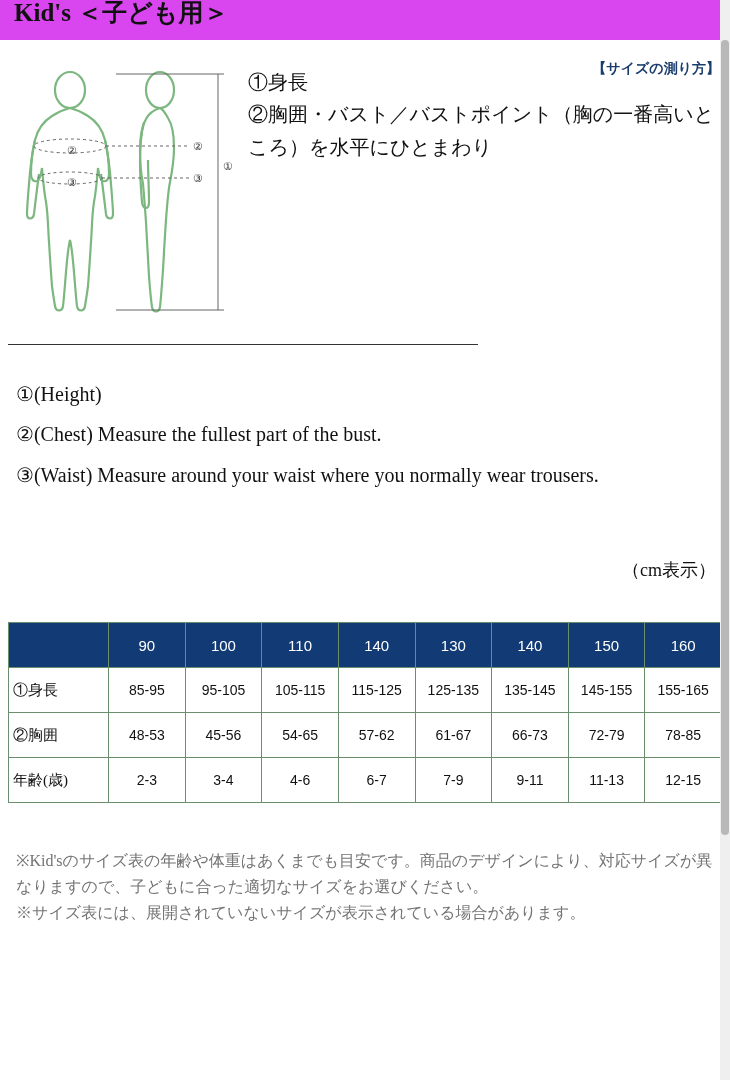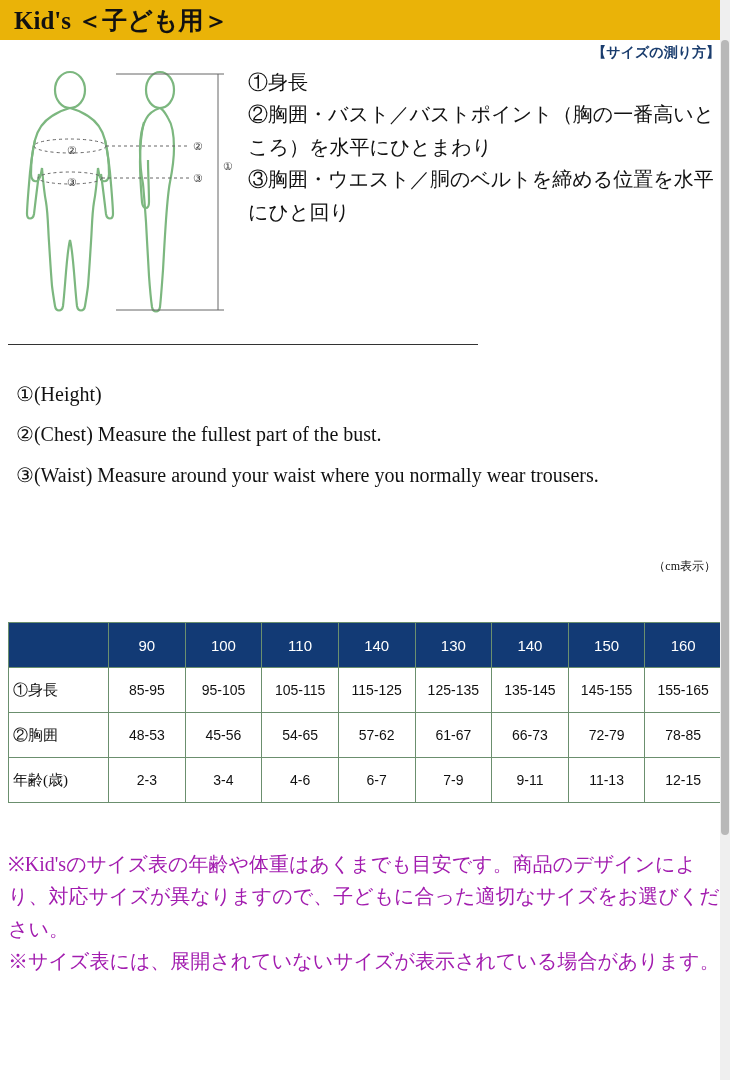--- a/index.html
+++ b/index.html
@@ -22,39 +22,38 @@
     background: #ffffff;
     box-sizing: border-box;
   }
   
   .header-bar {
     position: absolute;
     left: 0;
     top: 0;
     width: 730px;
     height: 40px;
-    background: #eab308;
+    background: #d946ef;
     display: flex;
-    align-items: center;
   }
   .header-title {
     font-family: "Liberation Serif", serif;
     font-weight: bold;
     font-size: 25px;
     color: #111;
     padding-left: 14px;
     letter-spacing: 0px;
     line-height: 1;
     white-space: nowrap;
   }
   
   .measure-note {
     position: absolute;
     right: 10px;
-    top: 44px;
+    top: 60px;
     font-size: 14px;
     font-weight: bold;
     color: #1a3d6e;
     font-family: "Liberation Sans", sans-serif;
   }
   
   .figure-box {
     position: absolute;
     left: 8px;
     top: 62px;
@@ -96,21 +95,21 @@
     color: #111;
     font-family: "Liberation Serif", serif;
   }
   .en-instructions p { margin: 8px; }
 
   
   .cm-label {
     position: absolute;
     right: 14px;
     top: 558px;
-    font-size: 12px;
+    font-size: 18px;
     font-family: "Liberation Serif", serif;
   }
 
   
   .size-table-wrap {
     position: absolute;
     left: 8px;
     top: 622px;
     width: 714px;
   }
@@ -144,27 +143,27 @@
     font-weight: normal;
     font-family: "Liberation Serif", serif;
     font-size: 15px;
     background: #ffffff;
   }
   table.size-table col.first { width: 100px; }
 
   
   .footer-notes {
     position: absolute;
-    left: 8px;
+    left: 16px;
     top: 848px;
     width: 712px;
-    font-size: 20px;
+    font-size: 16px;
     line-height: 1.62;
     font-family: "Liberation Serif", serif;
-    color: #a21caf;
+    color: #737373;
   }
   .footer-notes p { margin: 0; }
 
   
   .scroll-track {
     position: absolute;
     right: 0;
     top: 0;
     width: 10px;
     height: 1080px;
@@ -243,21 +242,20 @@
       <text x="64" y="124" font-size="11" fill="#333" text-anchor="middle" font-family="'Liberation Sans', sans-serif">③</text>
       <text x="190" y="88" font-size="11" fill="#333" text-anchor="middle" font-family="'Liberation Sans', sans-serif">②</text>
       <text x="190" y="120" font-size="11" fill="#333" text-anchor="middle" font-family="'Liberation Sans', sans-serif">③</text>
       <text x="220" y="108" font-size="11" fill="#333" text-anchor="middle" font-family="'Liberation Sans', sans-serif">①</text>
     </svg>
   </div>
 
   <div class="jp-instructions">
     <p>①身長</p>
     <p>②胸囲・バスト／バストポイント（胸の一番高いところ）を水平にひとまわり</p>
-    <p>③胸囲・ウエスト／胴のベルトを締める位置を水平にひと回り</p>
   </div>
 
   <div class="rule"></div>
 
   <div class="en-instructions">
     <p>①(Height)</p>
     <p>②(Chest) Measure the fullest part of the bust.</p>
     <p>③(Waist) Measure around your waist where you normally wear trousers.</p>
   </div>
 

